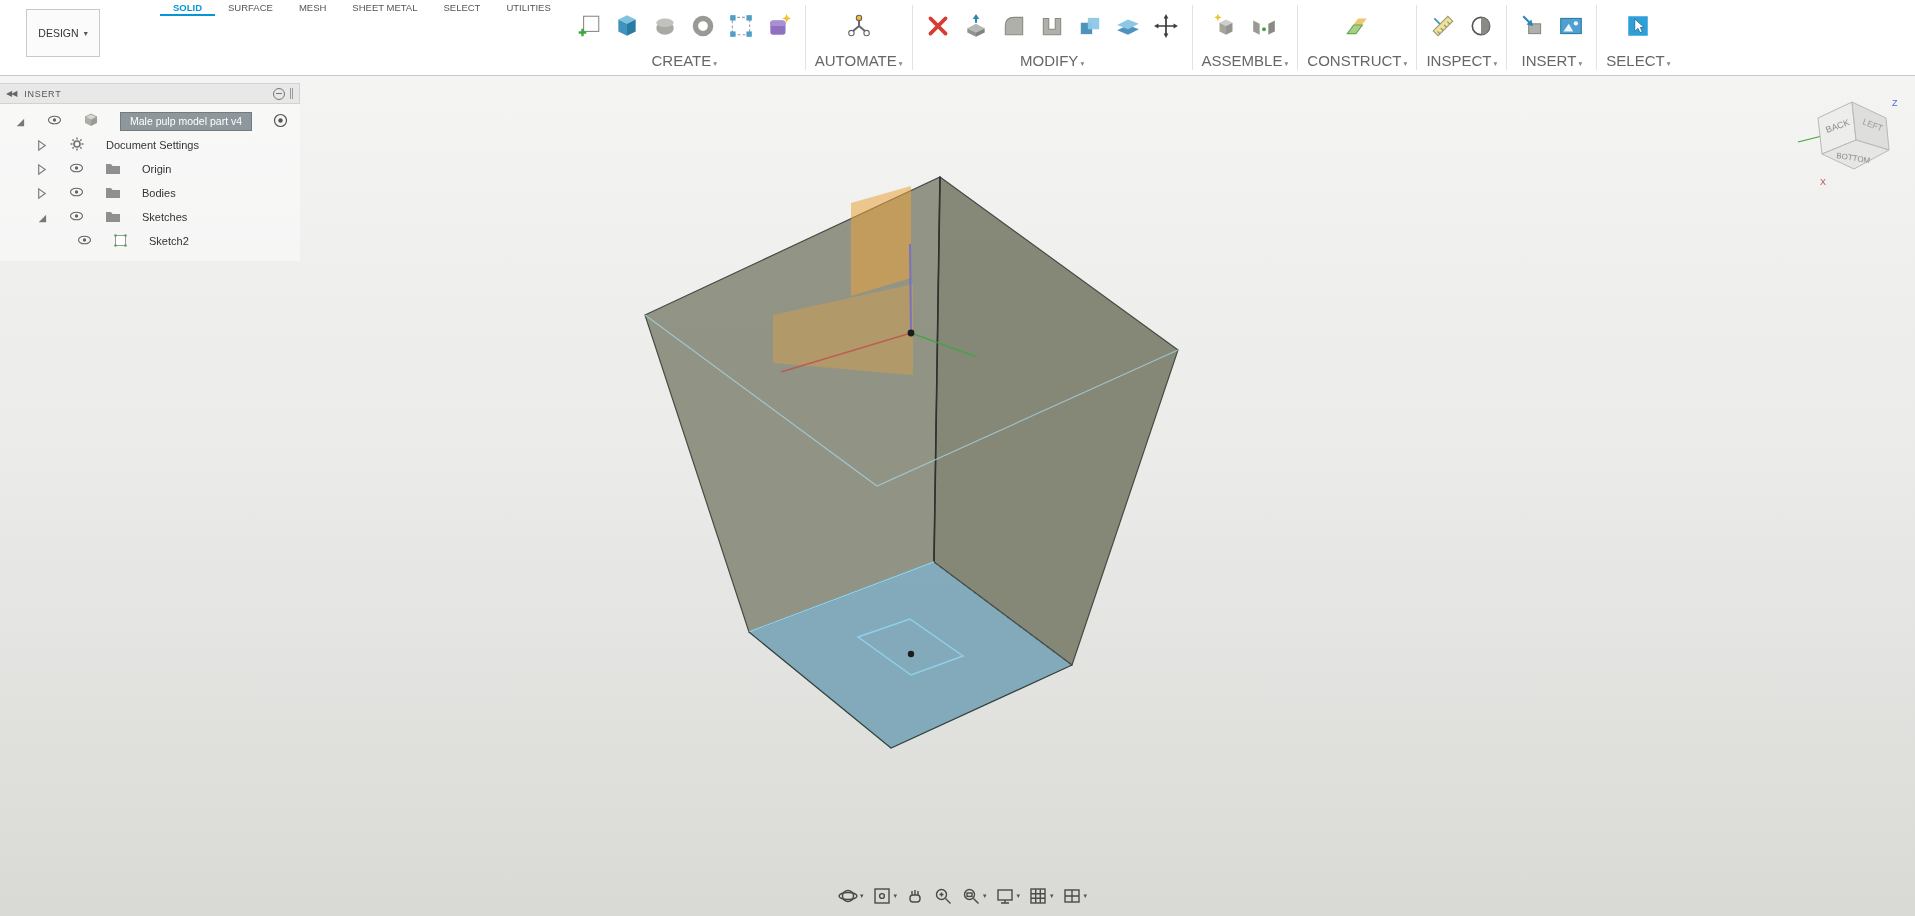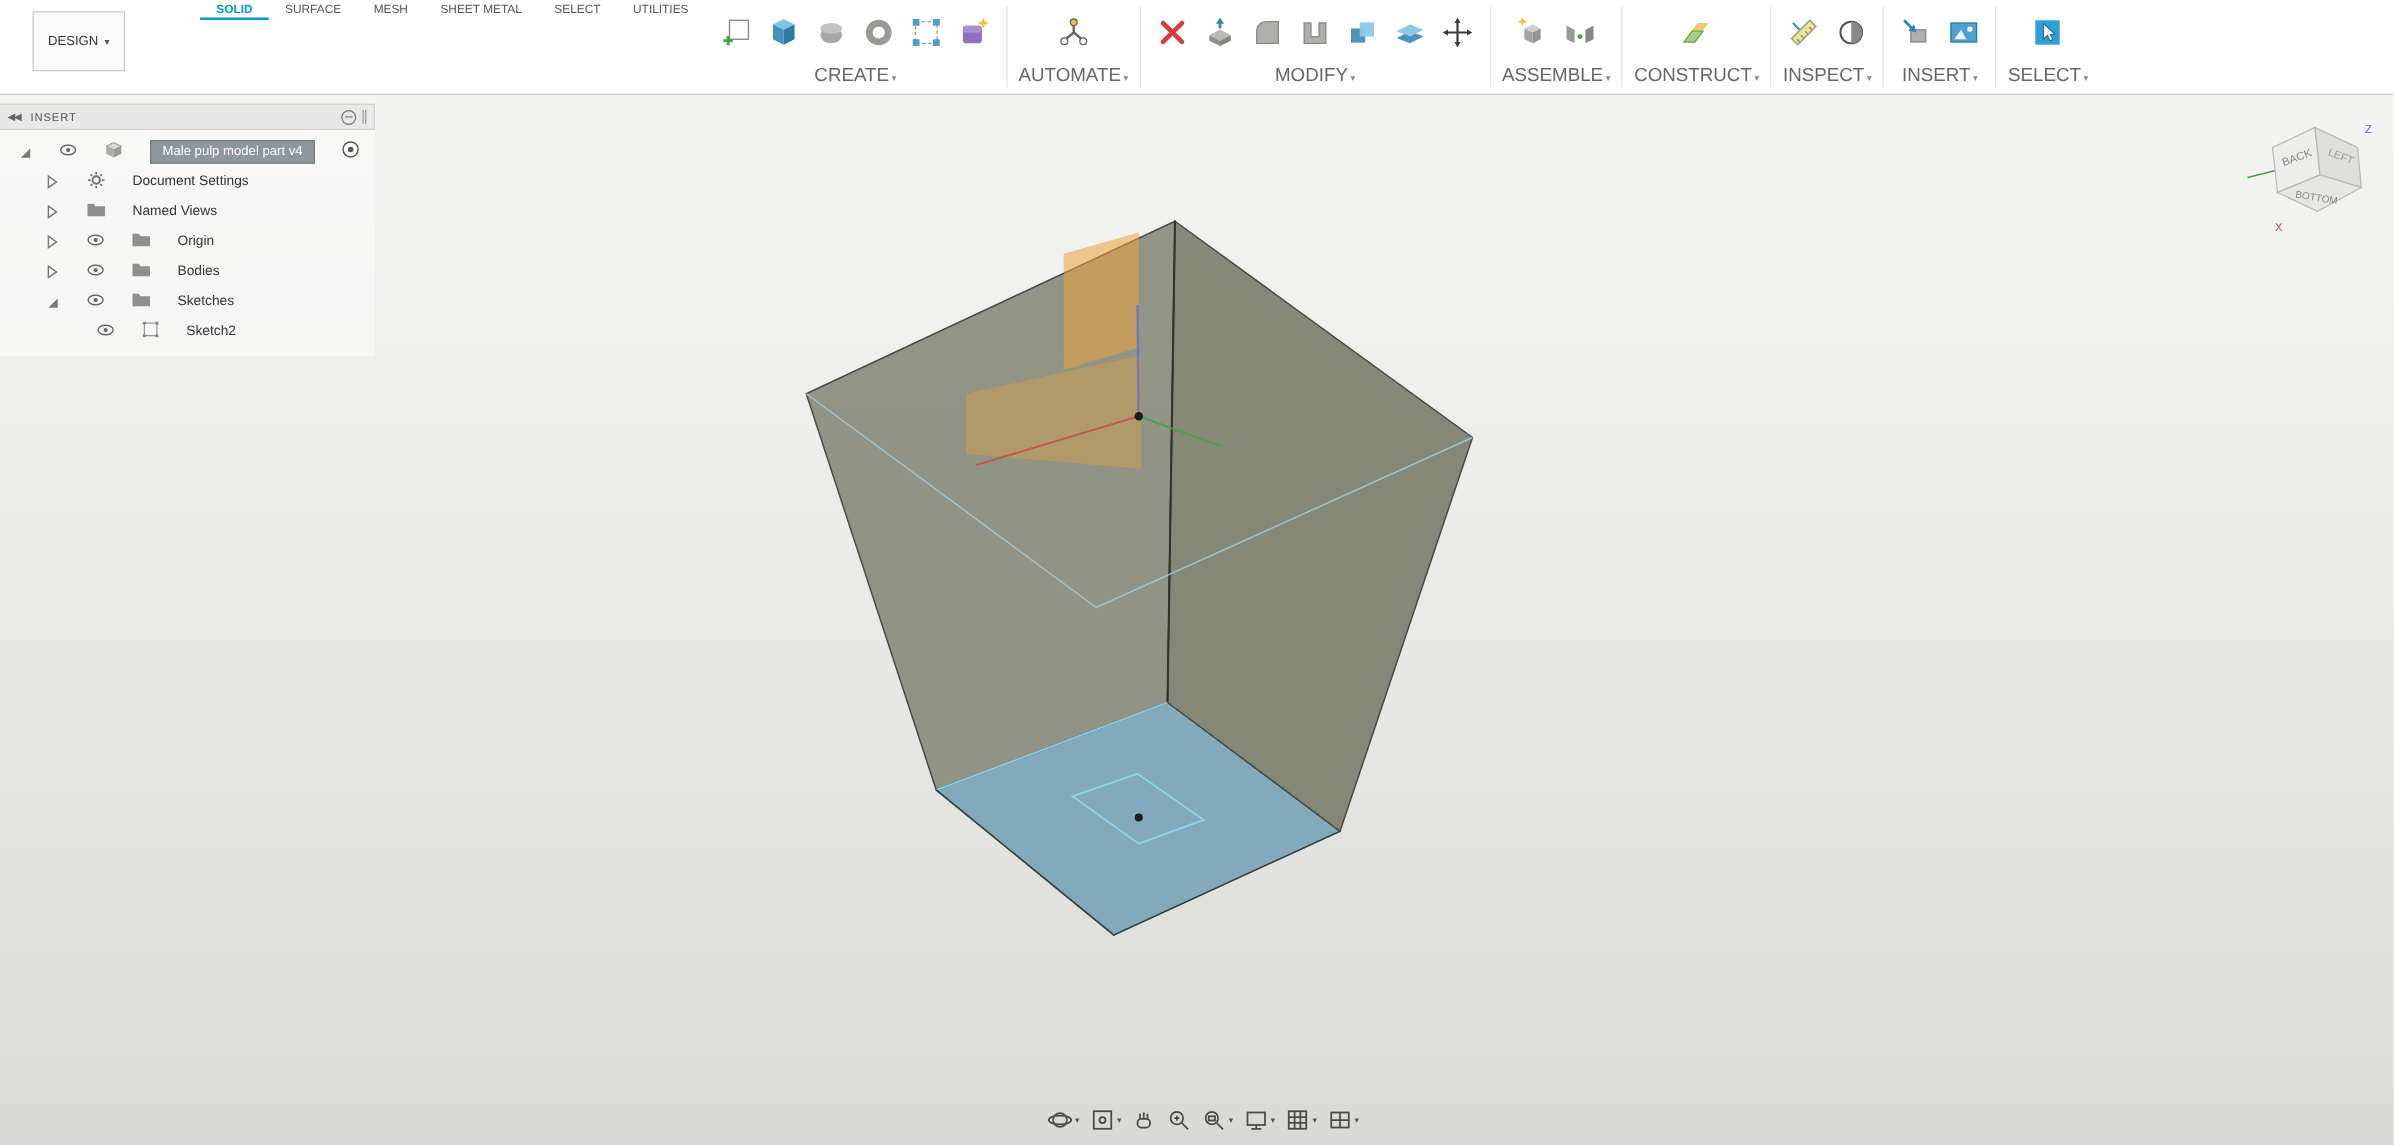--- a/index.html
+++ b/index.html
@@ -368,31 +368,20 @@
               <polygon points="4,2 11,7 4,12" fill="none" stroke="#777" stroke-width="1.2"></polygon>
             </svg>
           </span>
         <span><svg width="16" height="16" viewBox="0 0 16 16">
               <circle cx="8" cy="8" r="3" fill="none" stroke="#707070" stroke-width="1.6"></circle>
               <path d="M8 1.5 V3.5 M8 12.5 V14.5 M1.5 8 H3.5 M12.5 8 H14.5 M3.4 3.4 L4.8 4.8 M11.2 11.2 L12.6 12.6 M12.6 3.4 L11.2 4.8 M4.8 11.2 L3.4 12.6" stroke="#707070" stroke-width="1.4"></path>
             </svg></span>
         <span>Document Settings</span>
       </div>
 
-      <div class="brow ind1">
-        <span class="tri">
-            <svg width="13" height="13" viewBox="0 0 14 14">
-              <polygon points="4,2 11,7 4,12" fill="none" stroke="#777" stroke-width="1.2"></polygon>
-            </svg>
-          </span>
-        <span><svg width="16" height="13" viewBox="0 0 16 13">
-              <path d="M1 2 H6 L7.5 4 H15 V12 H1 Z" fill="#8f8f8f"></path>
-            </svg></span>
-        <span>Named Views</span>
-      </div>
 
       <div class="brow ind1">
         <span class="tri">
             <svg width="13" height="13" viewBox="0 0 14 14">
               <polygon points="4,2 11,7 4,12" fill="none" stroke="#777" stroke-width="1.2"></polygon>
             </svg>
           </span>
         <span><svg width="15" height="12" viewBox="0 0 15 12">
               <ellipse cx="7.5" cy="6" rx="6" ry="3.8" fill="none" stroke="#666" stroke-width="1.1"></ellipse>
               <circle cx="7.5" cy="6" r="1.7" fill="#666"></circle>

